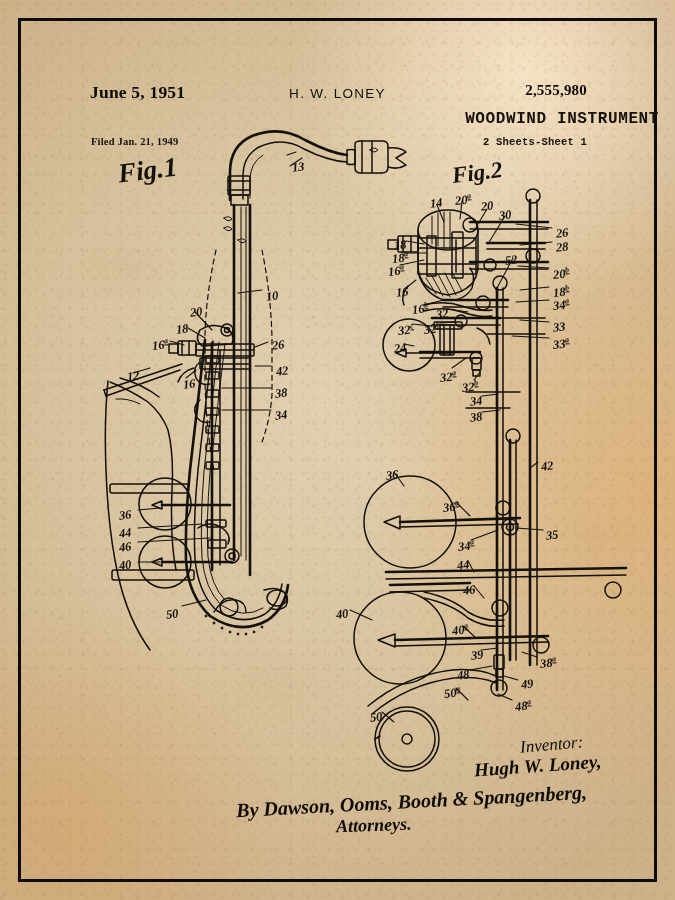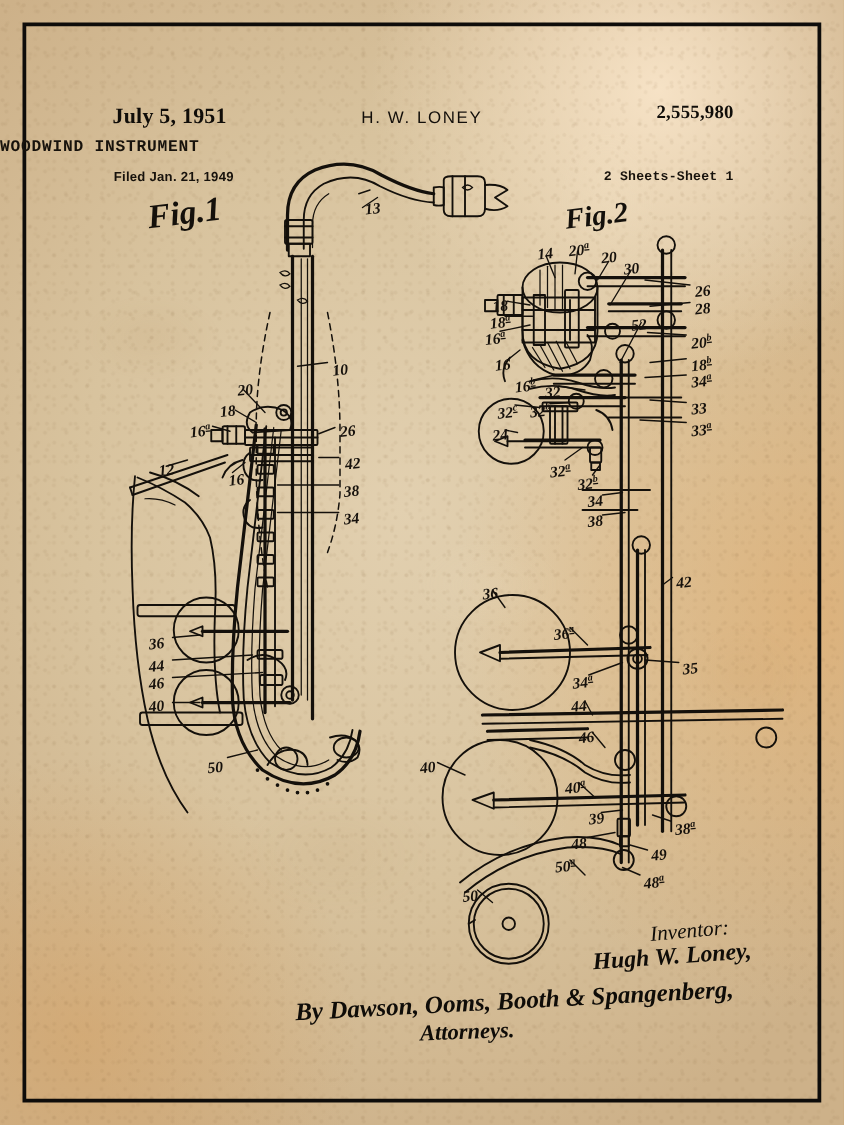--- a/index.html
+++ b/index.html
@@ -40,24 +40,24 @@
 
   
   .hdr{position:absolute;left:0;right:0;top:40px;height:90px;}
   .h-date{position:absolute;left:90px;top:42px;font-family:"Liberation Serif",serif;
     font-weight:bold;font-size:17.5px;color:#100d09;letter-spacing:.2px;}
   .h-name{position:absolute;left:0;right:0;top:46px;text-align:center;
     font-family:"Liberation Sans",sans-serif;font-weight:normal;font-size:13.5px;
     color:#120e0a;letter-spacing:1.3px;}
   .h-num{position:absolute;right:88px;top:42px;font-family:"Liberation Serif",serif;
     font-weight:bold;font-size:15px;color:#100d09;letter-spacing:.2px;}
-  .h-title{position:absolute;left:0;right:0;top:70px;text-align:left;
-    font-family:"Liberation Mono",monospace;font-weight:bold;font-size:13px;
+  .h-title{position:absolute;left:0;right:16px;top:70px;text-align:right;
+    font-family:"Liberation Mono",monospace;font-weight:bold;font-size:16px;
     color:#17120c;letter-spacing:.6px;}
-  .h-filed{position:absolute;left:91px;top:96px;font-family:Liberation Sans, sans-serif;
+  .h-filed{position:absolute;left:91px;top:96px;font-family:Liberation Serif, serif;
     font-weight:bold;font-size:10.5px;color:#17120c;letter-spacing:.2px;}
   .h-sheet{position:absolute;right:88px;top:96px;font-family:"Liberation Mono",monospace;
     font-weight:bold;font-size:10.5px;color:#17120c;letter-spacing:.2px;}
 
   
   .figlbl{position:absolute;font-family:"Liberation Serif",serif;font-style:italic;
     font-weight:bold;color:#14100b;white-space:nowrap;}
   .fig1{left:118px;top:155px;font-size:27px;transform:rotate(-7deg);}
   .fig2{left:452px;top:160px;font-size:23px;transform:rotate(-7deg);}
 
@@ -88,21 +88,21 @@
 
 <div class="page">
   <div class="mottle"></div>
   <div class="grain"></div>
 
   <div class="frame">
     <div class="inner"></div>
   </div>
 
   <div class="hdr">
-    <div class="h-date">July 5, 1951</div>
+    <div class="h-date">June 5, 1951</div>
     <div class="h-name">H. W. LONEY</div>
     <div class="h-num">2,555,980</div>
     <div class="h-title">WOODWIND INSTRUMENT</div>
     <div class="h-filed">Filed Jan. 21, 1949</div>
     <div class="h-sheet">2 Sheets-Sheet 1</div>
   </div>
 
   <svg class="draw" viewBox="0 0 675 900">
 
     <g>

